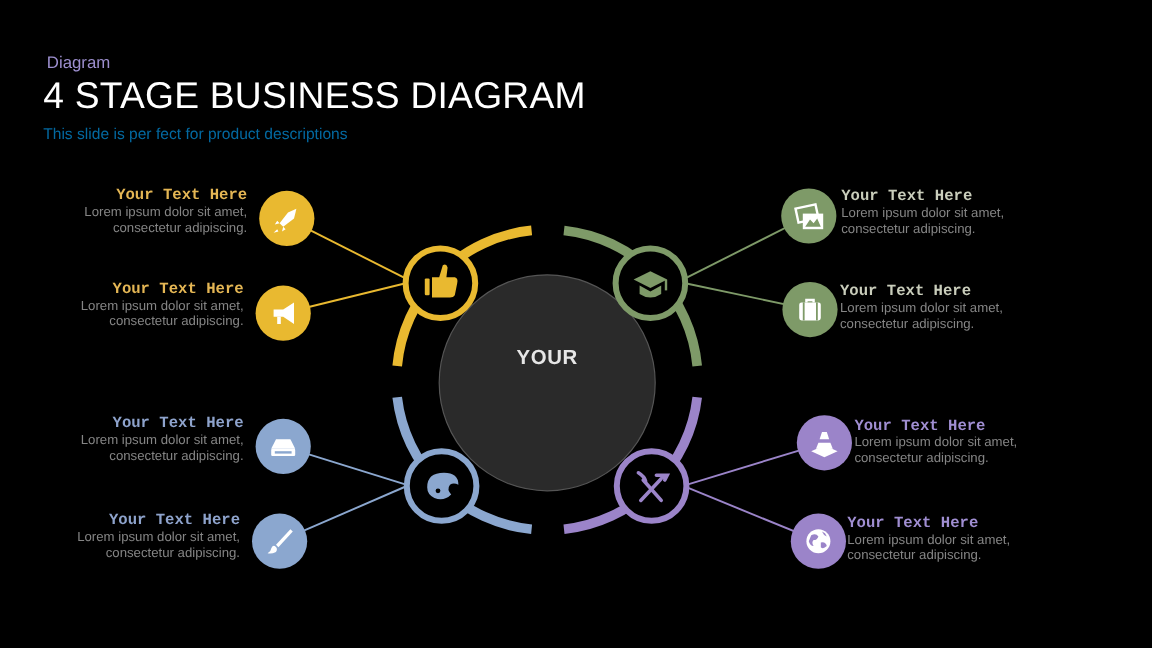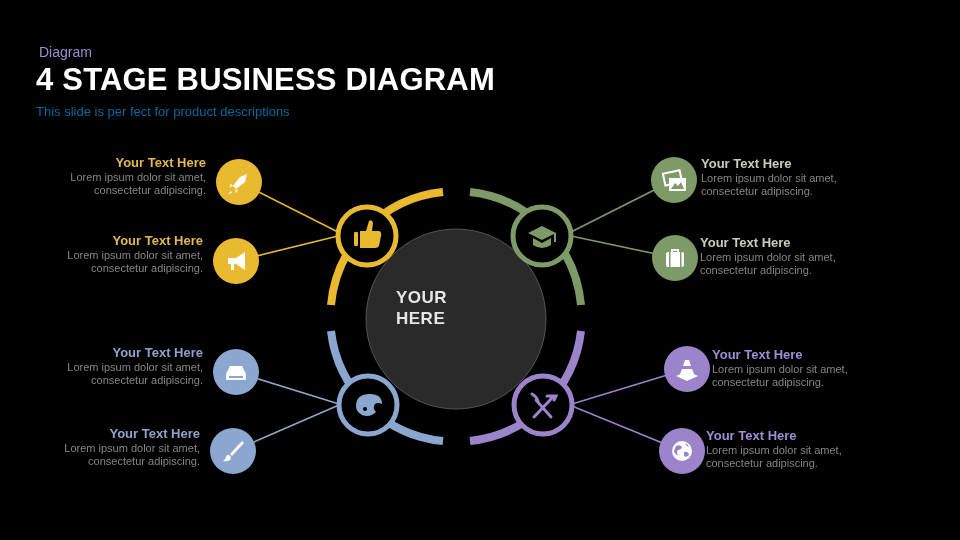--- a/index.html
+++ b/index.html
@@ -1,27 +1,27 @@
 <!DOCTYPE html>
 <html><head>
 <meta charset="utf-8">
 <style>
   html, body { margin:0; padding:0; background:#000; }
   body { width:960px; height:540px; position:relative; overflow:hidden; font-family:"Liberation Sans", sans-serif; }
   .abs { position:absolute;text-align:center; }
   .category { left:39px; top:44px; font-size:14px; color:#9d8fcf; }
-  .title { left:36px; top:62px; font-size:31px; font-weight:bold; color:#fff; letter-spacing:0.2px; white-space:nowrap; }
+  .title { left:36px; top:62px; font-size:31px; font-weight:normal; color:#fff; letter-spacing:0.2px; white-space:nowrap; }
   .subtitle { left:36px; top:104px; font-size:13px; color:#0369a1; white-space:nowrap; }
   svg.diagram { position:absolute; left:0; top:0; }
   .item { position:absolute; width:200px; }
-  .item .head { font-family:Liberation Sans, sans-serif; font-weight:bold; font-size:13px; line-height:16px; white-space:nowrap; }
+  .item .head { font-family:Liberation Mono, monospace; font-weight:bold; font-size:13px; line-height:16px; white-space:nowrap; }
   .item .body { font-size:11px; line-height:13px; color:#858585; white-space:nowrap; }
   .item.left { text-align:right; }
   .item.right { text-align:left; }
-  .center-text { position:absolute; left:396px; top:287px; width:120px; font-family:"Liberation Sans", sans-serif; font-weight:bold; font-size:17px; line-height:21px; color:#e6e6e6; letter-spacing:0.5px; }
+  .center-text { position:absolute; left:396px; top:287px; width:120px; text-align:center; font-family:"Liberation Sans", sans-serif; font-weight:bold; font-size:17px; line-height:21px; color:#e6e6e6; letter-spacing:0.5px; }
 </style>
 </head>
 <body>
 
 <div class="abs category">Diagram</div>
 <div class="abs title">4 STAGE BUSINESS DIAGRAM</div>
 <div class="abs subtitle">This slide is per fect for product descriptions</div>
 
 <svg class="diagram" width="960" height="540" viewBox="0 0 960 540">
 
@@ -120,21 +120,20 @@
       <circle cx="682" cy="451" r="10"></circle>
       <path d="M676 446 Q680 444 682 447 Q681 450 678 450 Q676 452 678 455 Q675 455 674 451 Z" fill="#9B84C9"></path>
       <path d="M684 452 Q688 451 689 455 Q686 458 684 456 Z" fill="#9B84C9"></path>
       <path d="M685 443 Q688 444 689 447 Q686 446 685 443 Z" fill="#9B84C9"></path>
     </g>
   </g>
 </svg>
 
 <div class="center-text">
   <div>YOUR</div>
-  <div>HERE</div>
 </div>
 
 <div class="item left" style="left:6px; top:155px;">
   <div class="head" style="color:#E4B654;">Your Text Here</div>
   <div class="body">Lorem ipsum dolor sit amet,</div>
   <div class="body">consectetur adipiscing.</div>
 </div>
 <div class="item left" style="left:3px; top:233px;">
   <div class="head" style="color:#E4B654;">Your Text Here</div>
   <div class="body">Lorem ipsum dolor sit amet,</div>

